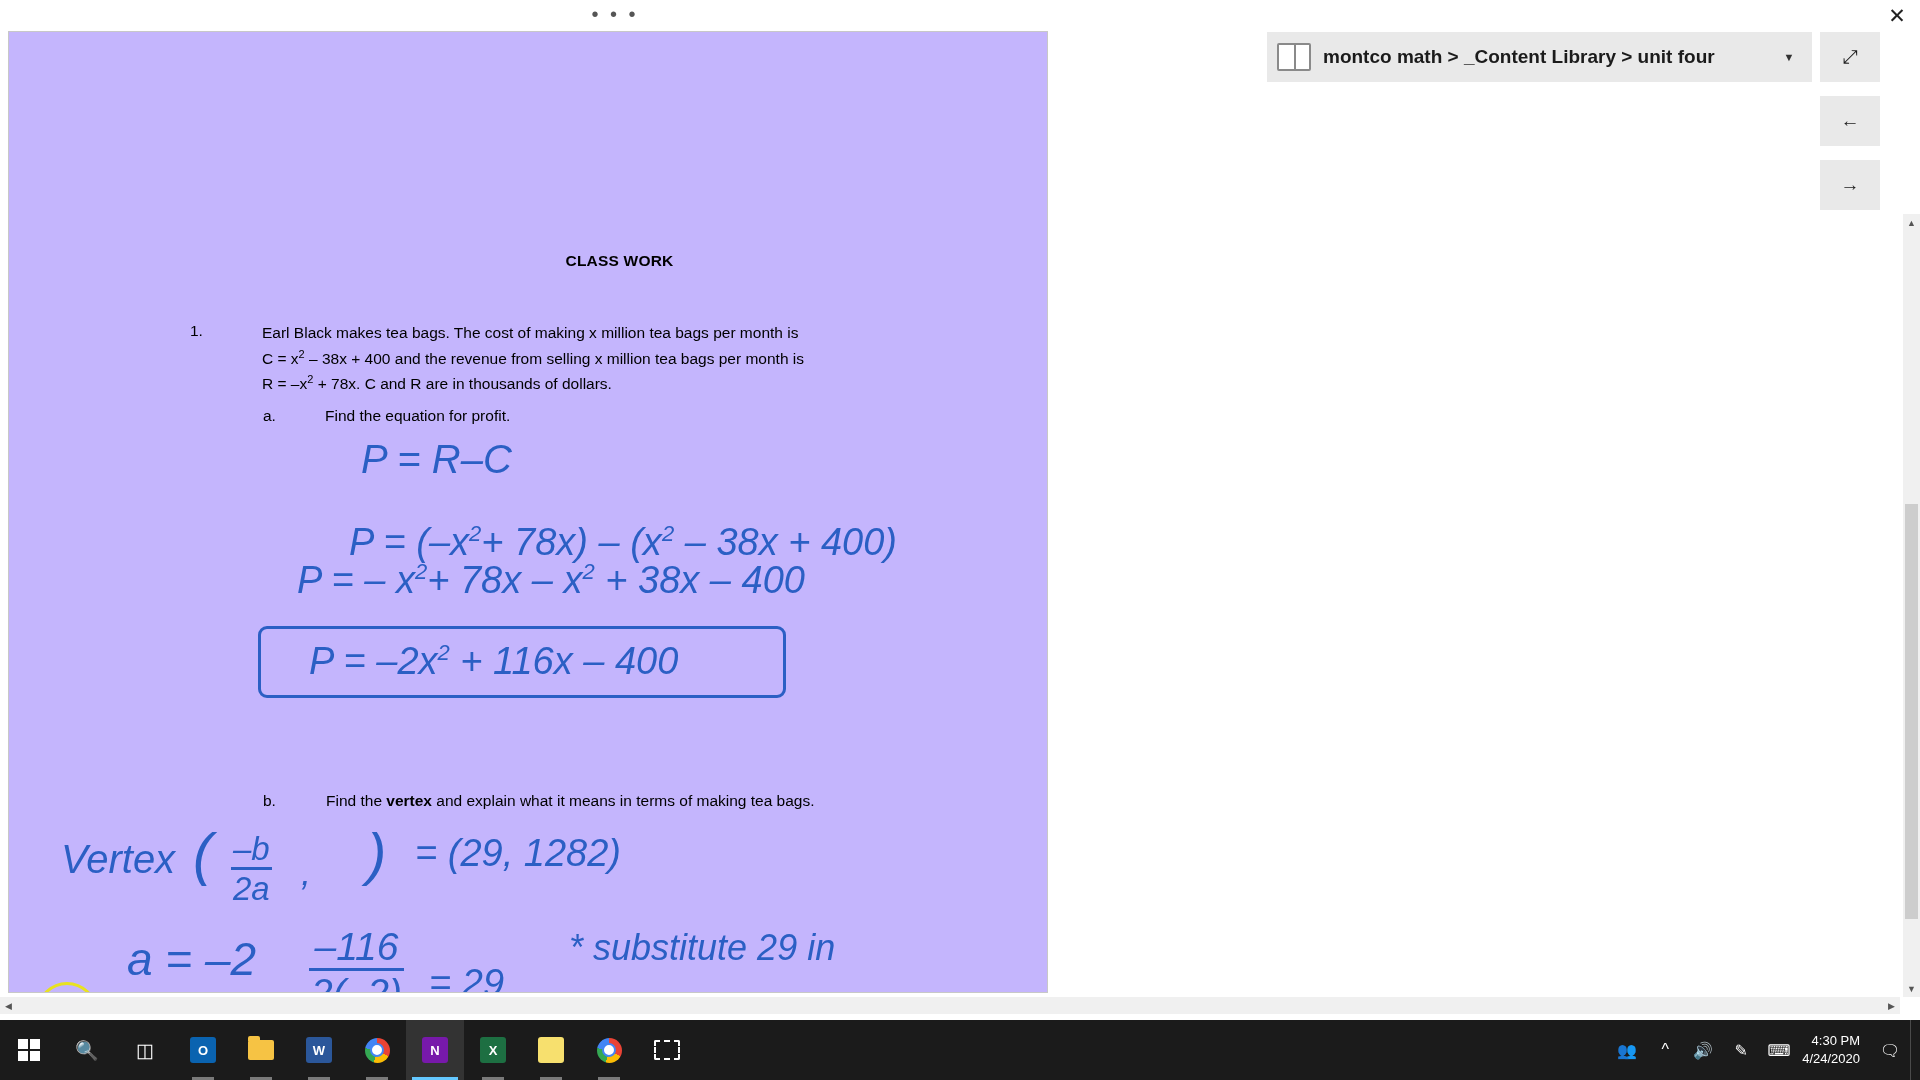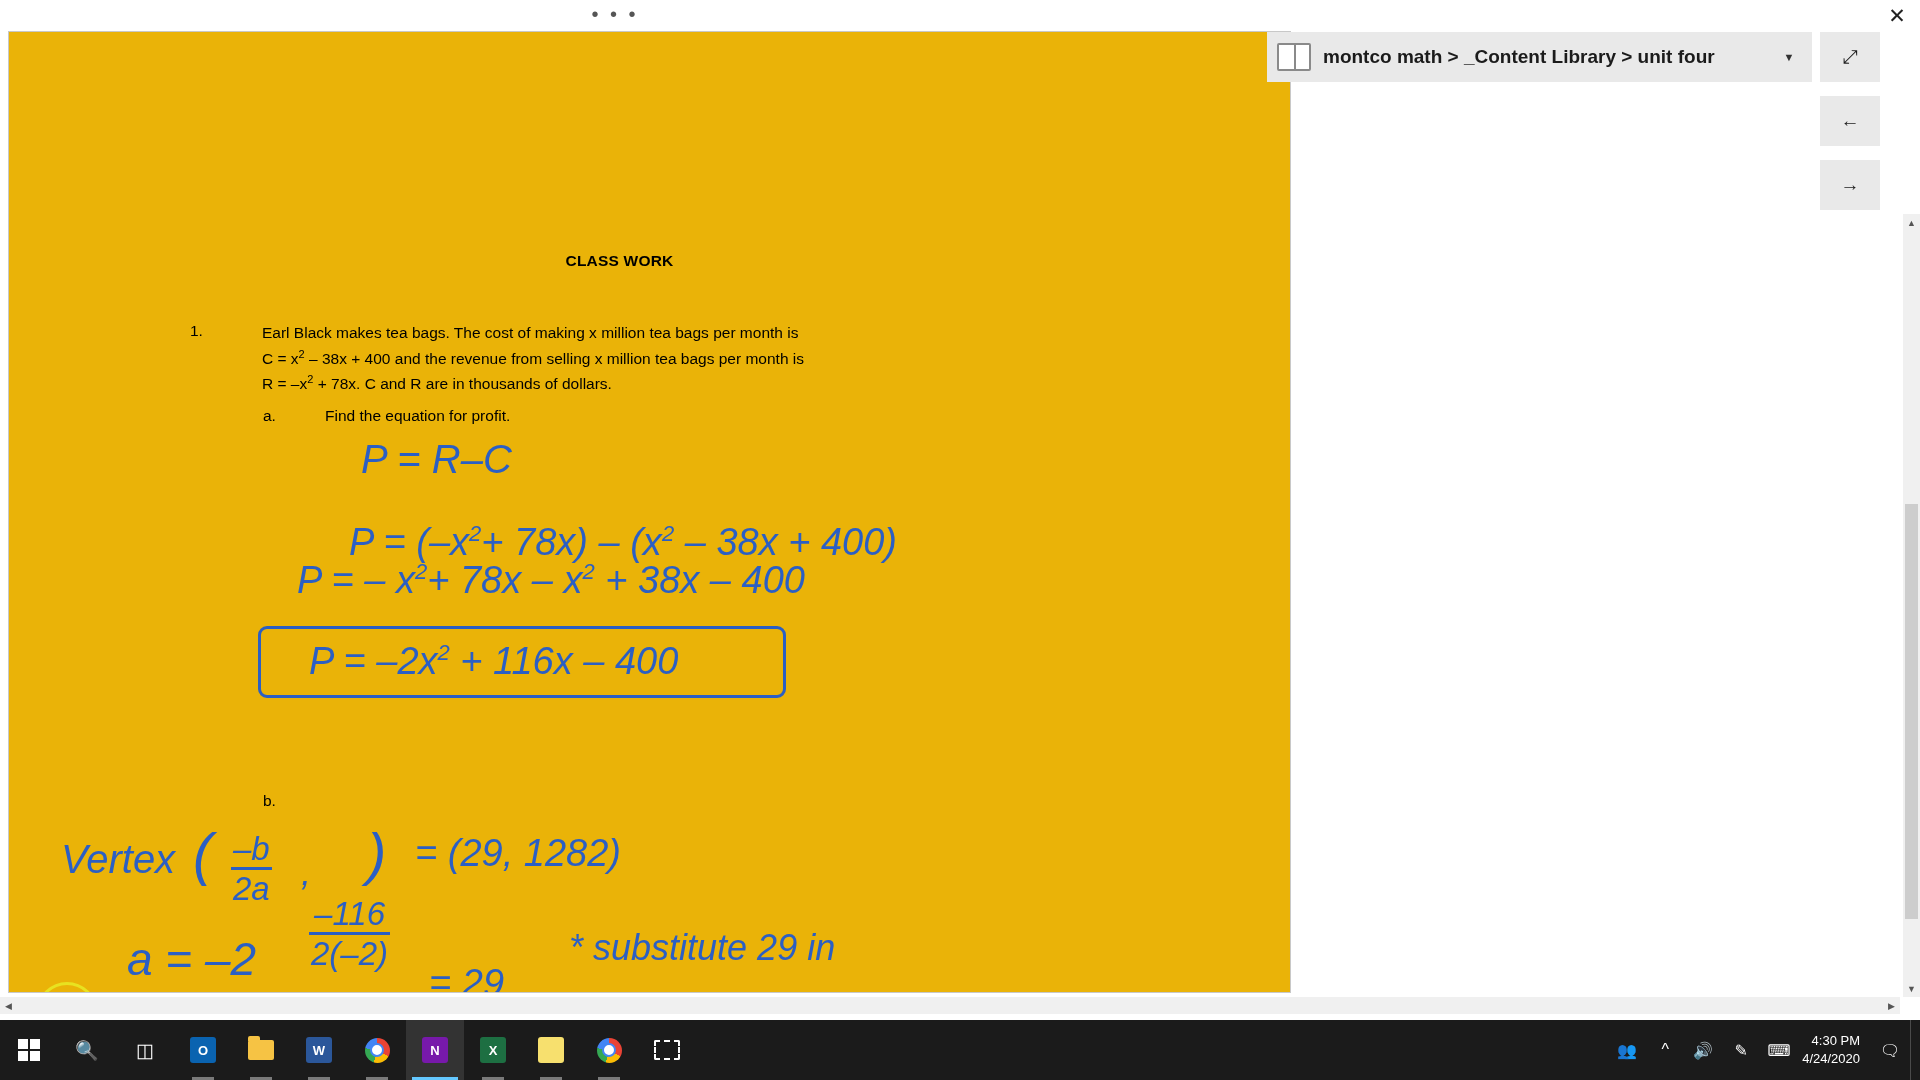--- a/index.html
+++ b/index.html
@@ -33,22 +33,22 @@
     width: 30px; height: 28px;
     display: flex; align-items: center; justify-content: center;
     color: #222; font-size: 21px; font-weight: 300;
     cursor: pointer;
   }
 
   
   .page {
     position: absolute;
     left: 8px; top: 31px;
-    width: 1283px; height: 962px;
-    background: #eab308;
+    width: 1040px; height: 962px;
+    background: #c4b5fd;
     border: 1px solid #c8c8c8;
     overflow: hidden;
   }
   .doc-title {
     position: absolute;
     left: 0; top: 220px;
     width: 1221px;
     text-align: center;
     font-size: 15.5px; font-weight: bold;
     color: #000;
@@ -333,38 +333,41 @@
     <div class="ink" style="left:288px; top:527px; font-size:38px;">
       <span>P = – x</span><span class="sup">2</span><span>+ 78x – x</span><span class="sup">2</span><span> + 38x – 400</span>
     </div>
 
     <div class="ink-box" style="left:249px; top:594px; width:528px; height:72px;"></div>
     <div class="ink" style="left:300px; top:608px; font-size:38px;">
       <span>P = –2x</span><span class="sup">2</span><span> + 116x – 400</span>
     </div>
 
     <div class="sub-b-label">b.</div>
+    <div class="sub-b-text">
+      <span>Find the </span><b>vertex</b><span> and explain what it means in terms of making tea bags.</span>
+    </div>
 
     <div class="ink" style="left:52px; top:805px; font-size:40px;">Vertex</div>
     <div class="ink" style="left:184px; top:788px; font-size:58px;">(</div>
     <div class="ink" style="left:222px; top:800px; font-size:33px;">
       <span class="frac">
         <span class="num">–b</span>
         <span class="bar"></span>
         <span class="den">2a</span>
       </span>
     </div>
     <div class="ink" style="left:292px; top:820px; font-size:36px;">,</div>
     <div class="ink" style="left:358px; top:788px; font-size:58px;">)</div>
     <div class="ink" style="left:406px; top:800px; font-size:38px;">= (29, 1282)</div>
 
     <div class="ink" style="left:118px; top:900px; font-size:46px;">a = –2</div>
     <div class="ink" style="left:118px; top:955px; font-size:38px;">b = 116</div>
 
-    <div class="ink" style="left:300px; top:865px; font-size:33px;">
+    <div class="ink" style="left:300px; top:895px; font-size:39px;">
       <span class="frac">
         <span class="num">–116</span>
         <span class="bar"></span>
         <span class="den">2(–2)</span>
       </span>
     </div>
     <div class="ink" style="left:420px; top:930px; font-size:38px;">= 29</div>
 
     <div class="ink" style="left:560px; top:895px; font-size:36px;">* substitute 29 in</div>
     <div class="ink" style="left:560px; top:955px; font-size:36px;">for x in's</div>

